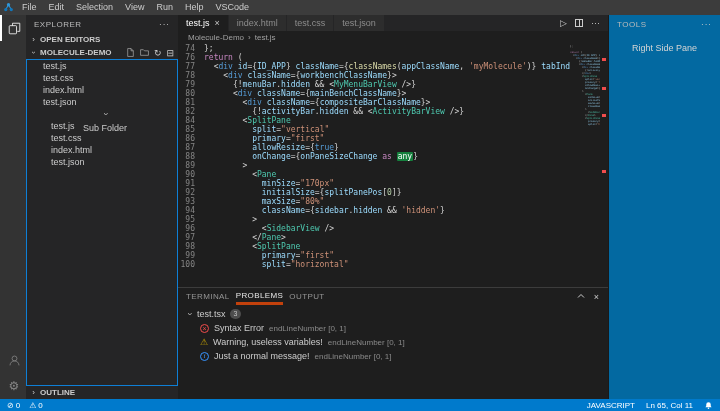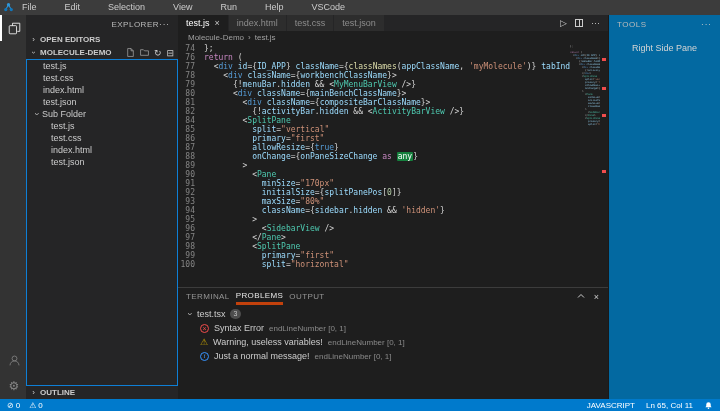--- a/index.html
+++ b/index.html
@@ -4,50 +4,50 @@
 <style>
   * { margin:0; padding:0; box-sizing:border-box; }
   html,body { width:720px; height:411px; overflow:hidden; background:#1e1e1e;
               font-family:"Liberation Sans", sans-serif; }
   .app { width:720px; height:411px; display:flex; flex-direction:column; }
 
   
   .menubar { height:15px; background:#3c3c3c; color:#cccccc; display:flex; align-items:center;
              font-size:9px; flex:none; }
   .logo { width:16px; display:flex; justify-content:center; align-items:center; }
-  .menu-items { display:flex;gap:16px; }
+  .menu-items { display:flex; }
   .menu-item { padding:0 6px; line-height:15px; cursor:default; }
 
   .main { flex:1; display:flex; min-height:0; }
 
   
   .activitybar { width:26px; background:#333333; flex:none; display:flex; flex-direction:column; }
   .ab-item { height:26px; display:flex; align-items:center; justify-content:center;
              color:#858585; border-left:2px solid transparent; }
   .ab-item.active { color:#ffffff; border-left:2px solid #ffffff; }
   .ab-bottom { margin-top:auto; }
   .gear { font-size:12px; }
 
   
   .sidebar { width:152px; background:#252526; color:#cccccc; flex:none; display:flex;
              flex-direction:column; font-size:9px; }
   .sidebar-header { height:18px; padding:8px 8px; display:flex; align-items:center;
-                    justify-content:flex-end; font-size:8px; color:#bbbbbb; letter-spacing:.5px; }
+                    justify-content:space-between; font-size:8px; color:#bbbbbb; letter-spacing:.5px; }
   .more { color:#cccccc; letter-spacing:1px; cursor:pointer; }
   .section-row { height:13px; display:flex; align-items:center; gap:3px; padding:0 4px;
                  font-size:8px; font-weight:bold; color:#cccccc; }
   .chev { display:inline-block; width:7px; text-align:center; font-weight:normal; color:#cccccc; }
   .chev.down { transform:rotate(90deg); }
   .section-actions { margin-left:auto; display:flex; gap:5px; align-items:center;
                      font-weight:normal; color:#cccccc; font-size:9px; }
   .section-actions svg { display:block; }
   .tree { flex:1; border:1px solid #0e7fd6; overflow:hidden; }
   .tree-item { height:12px; line-height:12px; padding-left:16px; color:#cccccc;
                white-space:nowrap; cursor:pointer; }
-  .tree-item.sub { padding-left:6px; display:flex; align-items:center; gap:2px; }
+  .tree-item.sub { padding-left:6px; display:flex; align-items:center; gap:2px;flex-direction:column; }
   .tree-item.child { padding-left:24px; }
 
   
   .editor-col { flex:1; min-width:0; display:flex; flex-direction:column; background:#1e1e1e; }
   .tabbar { height:16px; background:#252526; display:flex; flex:none; }
   .tabs { display:flex; }
   .tab { padding:0 8px; display:flex; align-items:center; gap:5px; font-size:9px;
          color:#8c8c8c; background:#2d2d2d; border-right:1px solid #252526; cursor:pointer; }
   .tab.active { background:#1e1e1e; color:#ffffff; }
   .tab-close { font-size:9px; color:#c5c5c5; }

